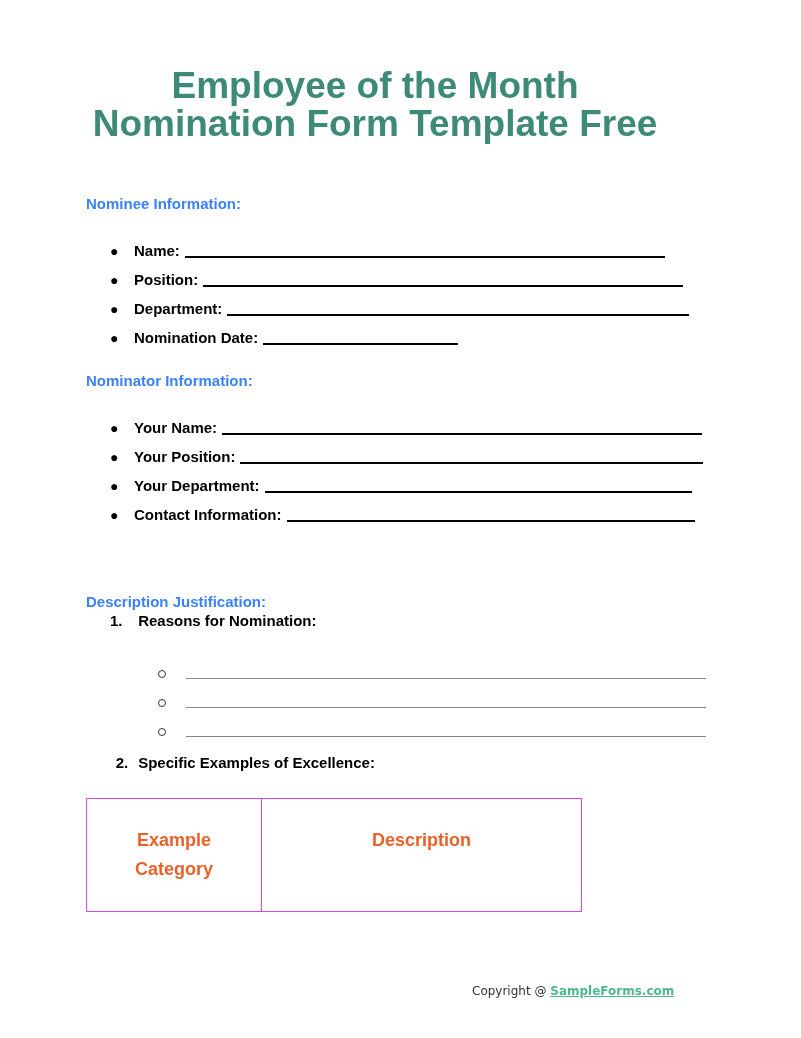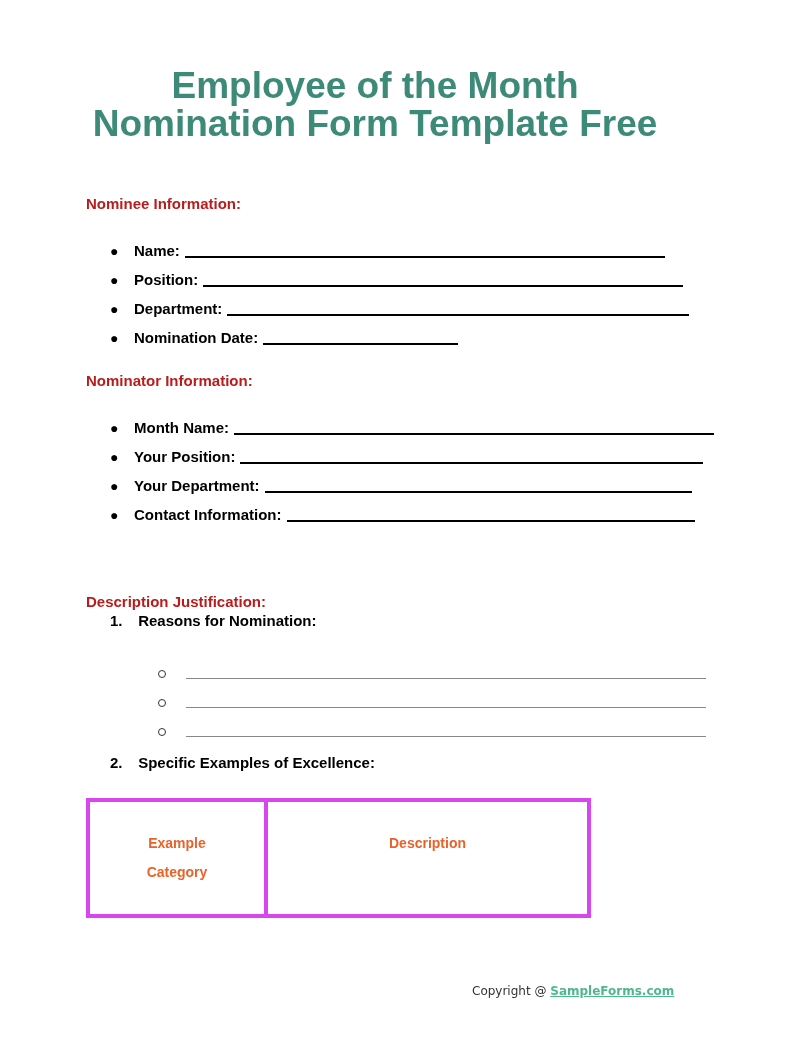--- a/index.html
+++ b/index.html
@@ -1,30 +1,30 @@
 <!DOCTYPE html>
 <html><head>
 <meta charset="utf-8">
 <style>
   html, body { margin:0; padding:0; background:#ffffff; }
   body { width:801px; height:1038px; position:relative; overflow:hidden; font-family:"Liberation Sans", sans-serif; color:#000; }
   .title { position:absolute; left:0; width:750px; text-align:center; color:#3d8a78; font-weight:bold; font-size:37px; line-height:40px; }
   .t1 { top:66px; }
   .t2 { top:104px; }
-  .section { position:absolute; left:86px; color:#b91c1c; font-weight:bold; font-size:15px; }
+  .section { position:absolute; left:86px; color:#3b82f6; font-weight:bold; font-size:15px; }
   .bullet-row { position:absolute; left:110px; font-size:15px; font-weight:bold; white-space:nowrap; display:flex; align-items:baseline; }
   .dot { width:24px; display:inline-block; font-size:14px; }
   .fill-line { display:inline-block; border-bottom:2px solid #000; margin-left:5px; height:14px; position:relative; top:2px; }
   .num-row { position:absolute; left:110px; font-size:15px; font-weight:bold; white-space:nowrap; }
   .num { display:inline-block; width:24px; }
   .sub-row { position:absolute; left:158px; display:flex; align-items:center; }
   .circle { width:6px; height:6px; border:1px solid #333; border-radius:50%; display:inline-block; }
   .thin-line { position:absolute; left:28px; width:520px; border-bottom:1px solid #888; top:8px; }
   table.ex { position:absolute; left:86px; top:798px; border-collapse:collapse; }
-  table.ex td { border:4px solid #d946ef; padding:16px; vertical-align:top; font-size:14px; font-weight:bold; }
+  table.ex td { border:1px solid #d946ef; padding:16px; vertical-align:top; font-size:18px; font-weight:bold; }
   .th { color:#e8622a; text-align:center; line-height:29px; }
   .footer { position:absolute; left:472px; top:984px; font-size:12px; color:#333; font-family:"DejaVu Sans", sans-serif; }
   .footer a { color:#4cb88b; font-weight:bold; text-decoration:underline; }
 </style>
 </head>
 <body>
 
 <div class="title t1">Employee of the Month</div>
 <div class="title t2">Nomination Form Template Free</div>
 
@@ -48,21 +48,21 @@
 <div class="bullet-row" style="top:327px;">
   <span class="dot">●</span>
   <span>Nomination Date:</span>
   <span class="fill-line" style="width:195px;"></span>
 </div>
 
 <div class="section" style="top:372px;">Nominator Information:</div>
 
 <div class="bullet-row" style="top:417px;">
   <span class="dot">●</span>
-  <span>Month Name:</span>
+  <span>Your Name:</span>
   <span class="fill-line" style="width:480px;"></span>
 </div>
 <div class="bullet-row" style="top:446px;">
   <span class="dot">●</span>
   <span>Your Position:</span>
   <span class="fill-line" style="width:463px;"></span>
 </div>
 <div class="bullet-row" style="top:475px;">
   <span class="dot">●</span>
   <span>Your Department:</span>
@@ -87,21 +87,21 @@
 </div>
 <div class="sub-row" style="top:699px;">
   <span class="circle"></span>
   <span class="thin-line"></span>
 </div>
 <div class="sub-row" style="top:728px;">
   <span class="circle"></span>
   <span class="thin-line"></span>
 </div>
 
-<div class="num-row" style="top:754px;">
+<div class="num-row" style="top:754px;text-align:center;">
   <span class="num">2.</span>
   <span>Specific Examples of Excellence:</span>
 </div>
 
 <table class="ex">
   <tbody>
       <tr>
     <td style="width:142px; height:80px;">
       <div class="th" style="padding-top:11px;">
         <div>Example</div>

